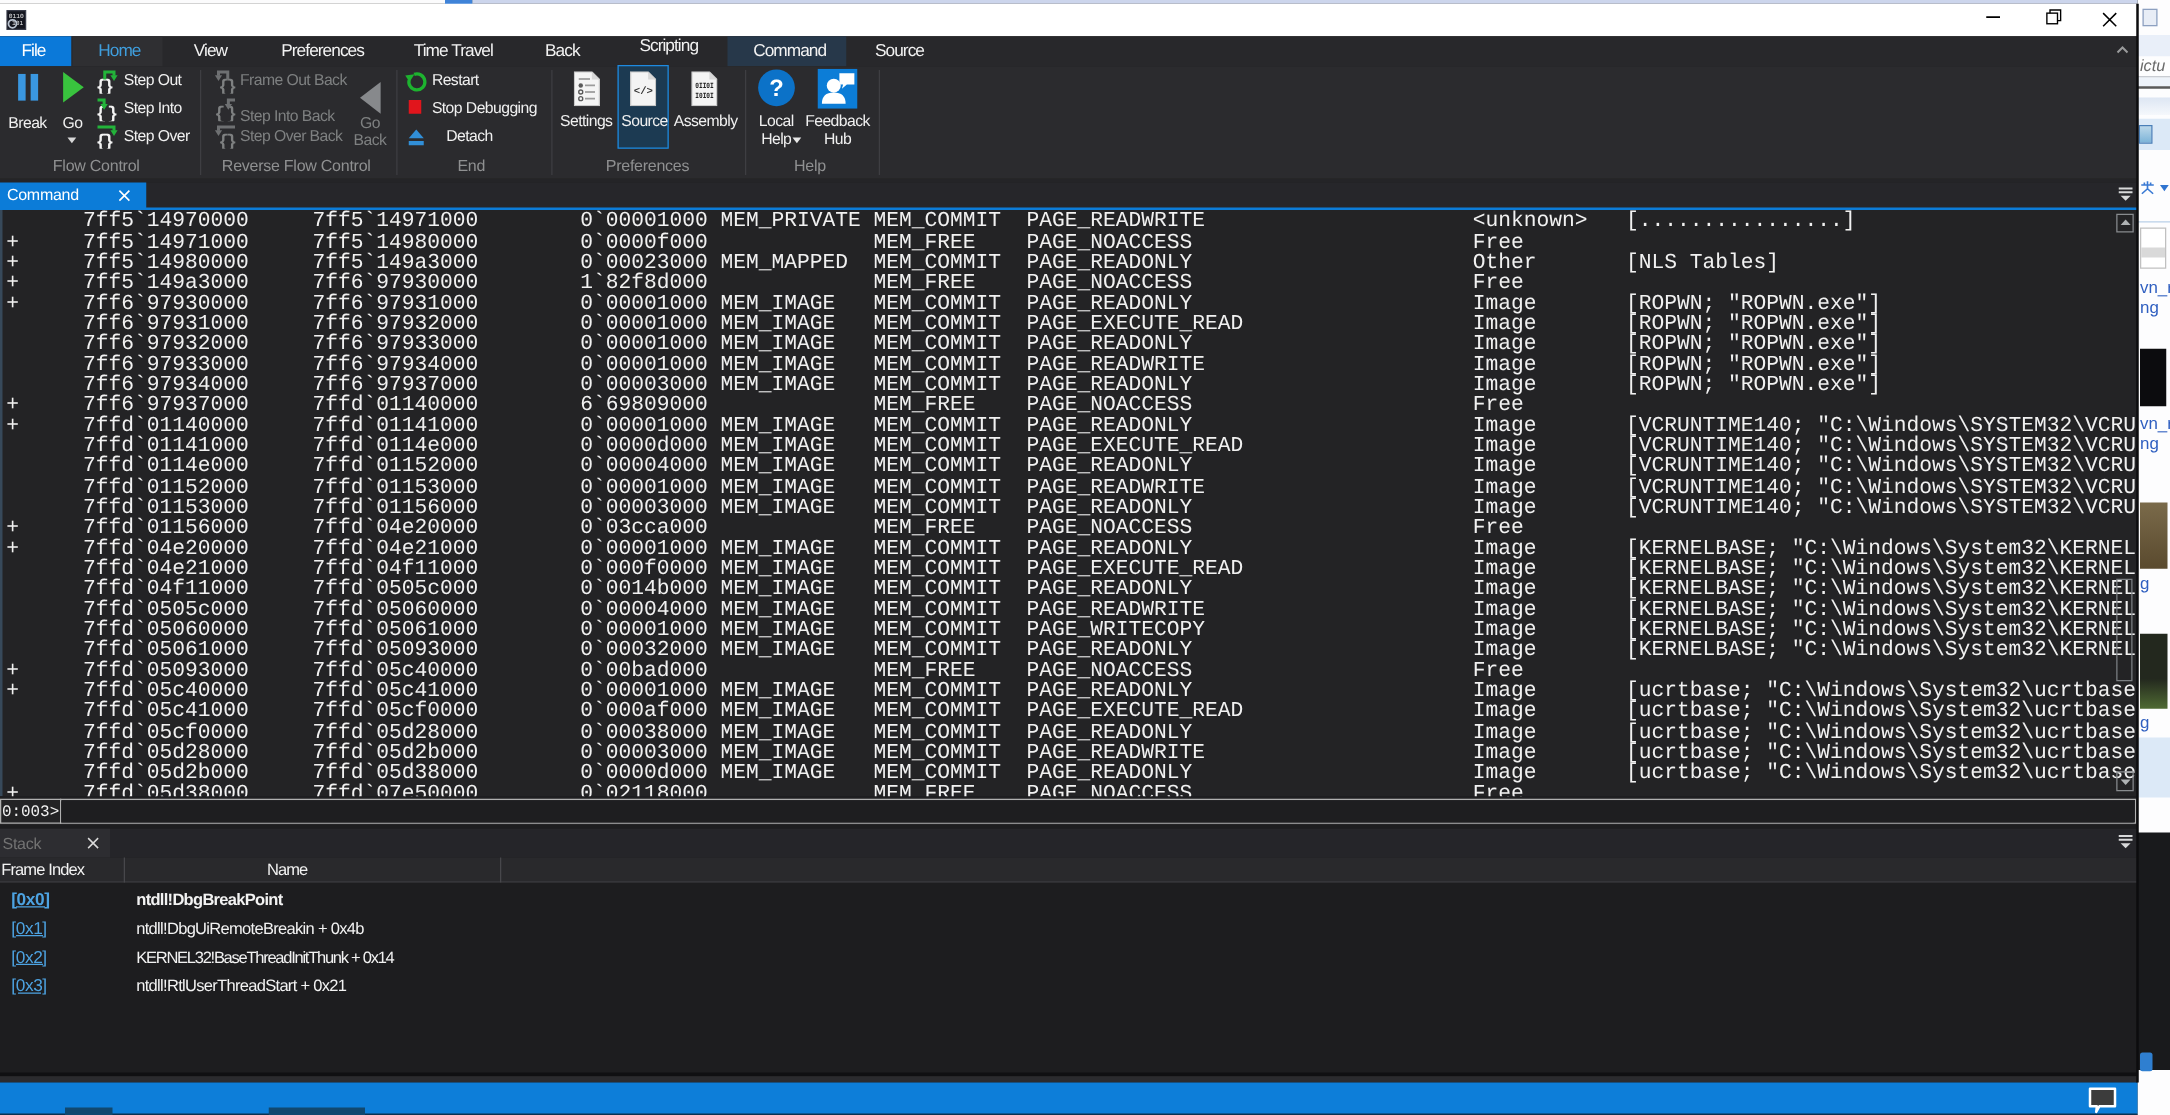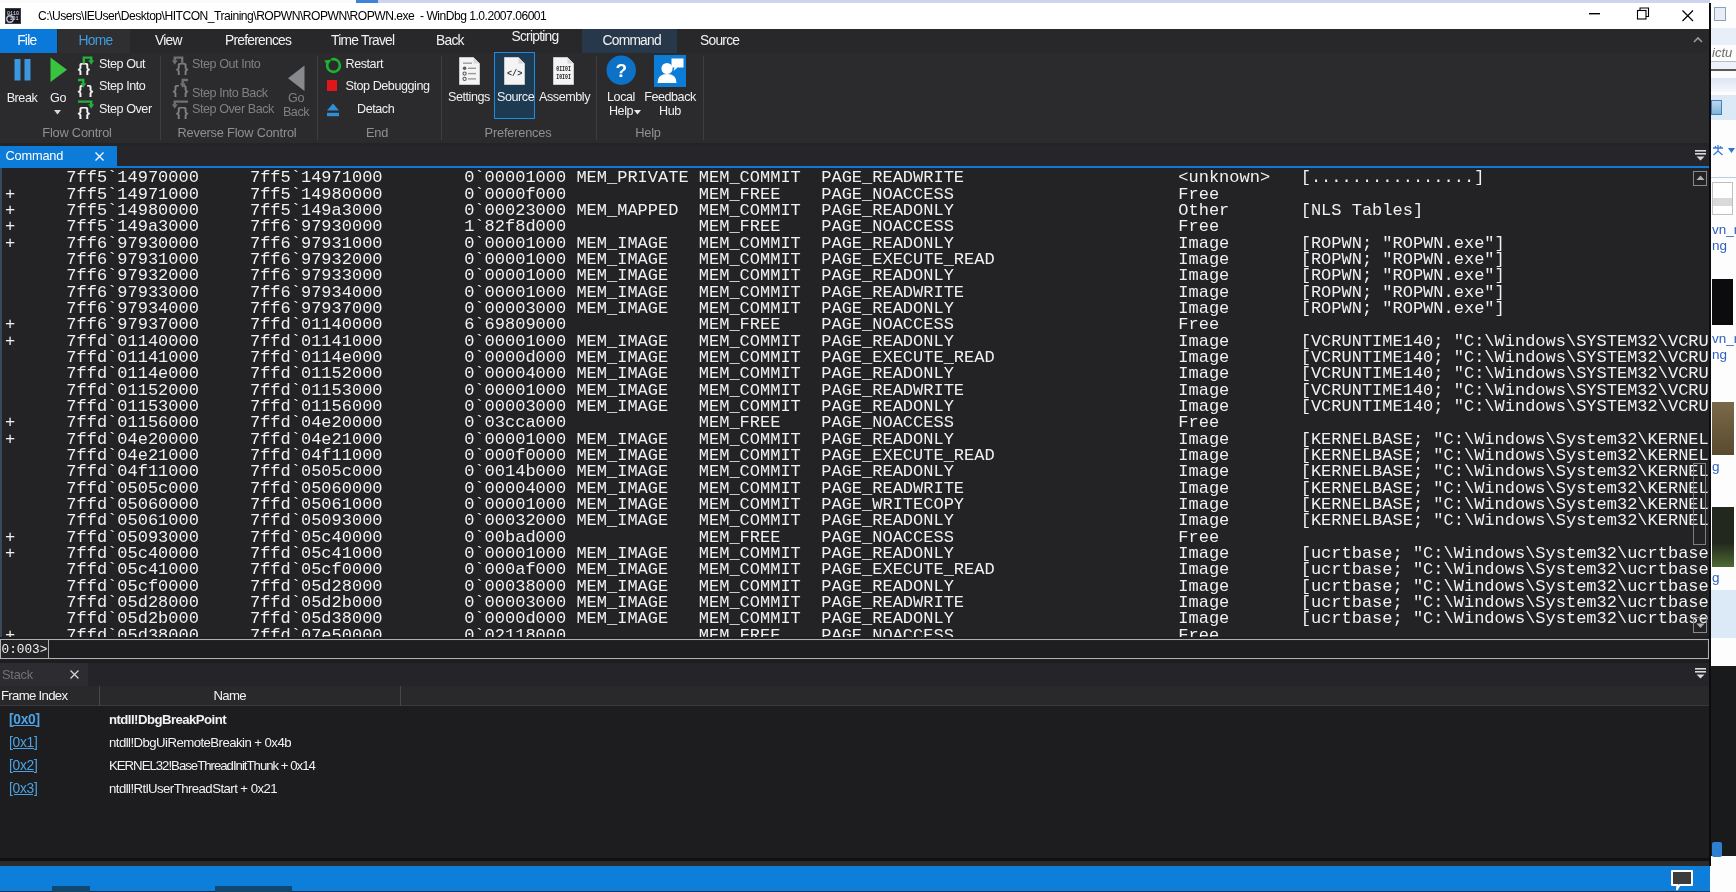--- a/index.html
+++ b/index.html
@@ -33,21 +33,20 @@
     <div class="abs" style="left:0;top:0;width:378px;height:3px;background:#fbfbfc"></div>
     <div class="abs" style="left:356px;top:0;width:22px;height:3.5px;background:#3f83d8"></div>
     <div class="abs" style="left:378px;top:0;width:1332px;height:3px;background:#ccd5ec"></div>
     <div class="abs" style="left:0;top:3px;width:1710px;height:26px;background:#ffffff"></div>
     <svg class="abs" style="left:5px;top:8px" width="17" height="17" viewBox="0 0 17 17">
       <rect x="0.5" y="0.5" width="15" height="15" fill="#14161f" stroke="#3a3d4a"></rect>
       <text x="2" y="6.5" font-family="Liberation Mono" font-size="5px" fill="#e8e8e8">0110</text>
       <text x="4.5" y="12" font-family="Liberation Mono" font-size="5px" fill="#e8e8e8">101</text>
       <circle cx="5" cy="11" r="3.2" fill="none" stroke="#b9c2cf" stroke-width="1.4"></circle>
     </svg>
-    <div class="abs" style="left:38px;top:3px;height:26px;line-height:26px;color:#000;font-size:12.1px;letter-spacing:-0.5px;white-space:nowrap">C:\Users\IEUser\Desktop\HITCON_Training\ROPWN\ROPWN\ROPWN.exe&nbsp; - WinDbg 1.0.2007.06001</div>
     <svg class="abs" style="left:1585px;top:12px" width="22" height="8" viewBox="0 0 22 8">
       <rect x="4" y="1" width="11" height="1.4" fill="#000"></rect>
     </svg>
     <svg class="abs" style="left:1632px;top:6px" width="20" height="18" viewBox="0 0 20 18">
       <rect x="5.5" y="4.5" width="8.5" height="8.5" fill="none" stroke="#000" stroke-width="1.1"></rect>
       <path d="M8 4.5 L8 2 L16.5 2 L16.5 10.5 L14 10.5" fill="none" stroke="#000" stroke-width="1.1"></path>
     </svg>
     <svg class="abs" style="left:1678px;top:7px" width="20" height="18" viewBox="0 0 20 18">
       <path d="M4.5 3.5 L15 14 M15 3.5 L4.5 14" stroke="#000" stroke-width="1.2"></path>
     </svg>
@@ -135,21 +134,21 @@
       </g>
     </svg>
     <svg class="abs" style="left:170px;top:99.8px" width="19" height="19" viewBox="0 0 19 19">
       <g transform="scale(-1,1) translate(-19,0)">
         <text x="-0.5" y="17.5" font-family="Liberation Mono" font-size="14.5px" font-weight="bold" fill="#7e8081">{</text>
         <text x="5.6" y="17.5" font-family="Liberation Mono" font-size="14.5px" font-weight="bold" fill="#7e8081">}</text>
         <path d="M1 1.6 L14.2 1.6 L14.2 4.5" stroke="#6e7072" stroke-width="2.4" fill="none"></path>
         <path d="M11.3 4.2 L17.1 4.2 L14.2 8.8 Z" fill="#6e7072"></path>
       </g>
     </svg>
-    <div class="lbl dis" style="left:192px;top:57.2px">Step Out Into</div>
+    <div class="lbl dis" style="left:192px;top:57.2px">Frame Out Back</div>
     <div class="lbl dis" style="left:192px;top:86px">Step Into Back</div>
     <div class="lbl dis" style="left:192px;top:101.5px">Step Over Back</div>
     <svg class="abs" style="left:287px;top:65px" width="18" height="27" viewBox="0 0 18 27">
       <path d="M17.5 0.5 L1 13.2 L17.5 26 Z" fill="#87898c"></path>
     </svg>
     <div class="lbl dis" style="left:268px;top:90.5px;width:56px;text-align:center">Go</div>
     <div class="lbl dis" style="left:268px;top:104.5px;width:56px;text-align:center">Back</div>
     <svg class="abs" style="left:324px;top:56px" width="19" height="19" viewBox="0 0 19 19">
       <path d="M7.31 3.49 A6.4 6.4 0 1 1 3.32 7.84" fill="none" stroke="#1db32f" stroke-width="2.6"></path>
       <path d="M0.2 4.4 L7.6 3.4 L3.6 9.6 Z" fill="#1db32f"></path>

